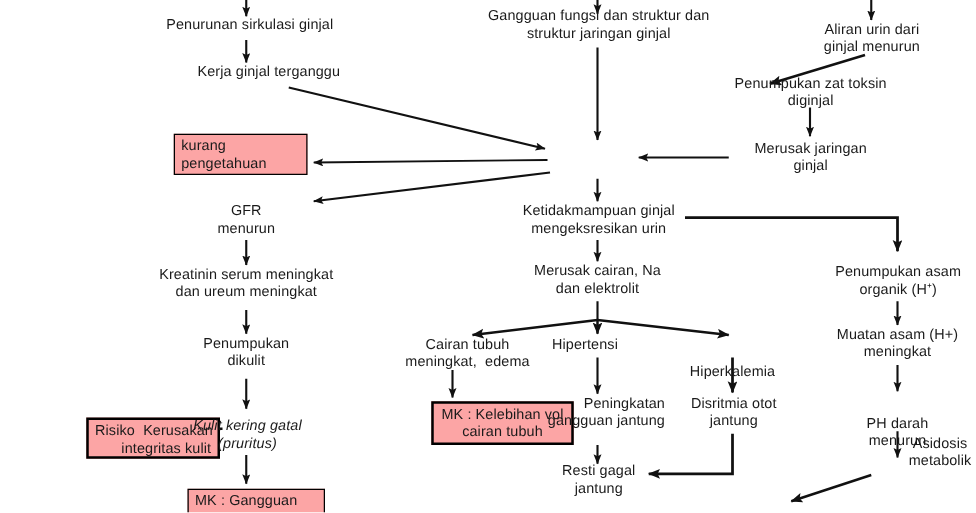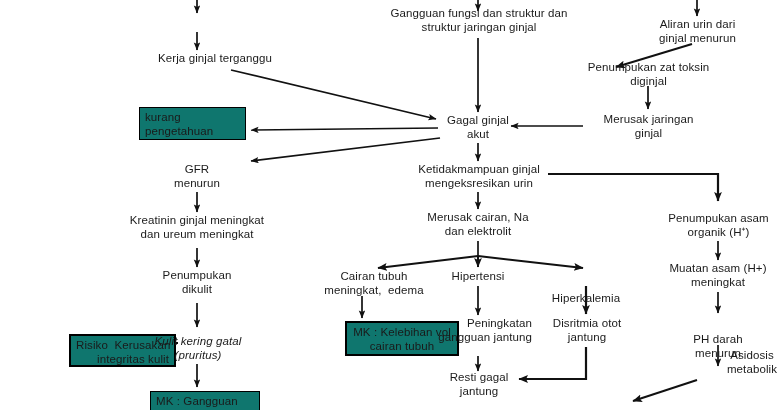--- a/index.html
+++ b/index.html
@@ -30,21 +30,21 @@
     position: absolute;
     font-size: 11.5px;
     line-height: 13.5px;
     color: #1a1a1a;
     text-align: center;
     white-space: pre;
     letter-spacing: 0.1px;
   }
   .node.boxed {
     border: 1.6px solid #000000;
-    background: #0f766e;
+    background: #fca5a5;
     box-sizing: border-box;
     padding: 3px 5px;
   }
   .node.boxed.thick {
     border-width: 2.2px;
     margin-left: 40px;
   }
   .node.left {
     text-align: left;
   }
@@ -97,63 +97,62 @@
       <path d="M648,86 L648,109" marker-end="url(#ah)"></path>
       <path d="M583,126 L511,126" marker-end="url(#ah)"></path>
       <path d="M548,174 L718,174 L718,201" marker-end="url(#ahb)" stroke-width="2.2"></path>
       <path d="M718,241 L718,260" marker-end="url(#ah)"></path>
       <path d="M718,292 L718,313" marker-end="url(#ah)"></path>
       <path d="M718,345 L718,366" marker-end="url(#ah)"></path>
       <path d="M697,380 L633,401" marker-end="url(#ahb)" stroke-width="2"></path>
     </g>
   </svg>
 
+  <div class="node" style="left:133px; top:14px; width:130px;">Penurunan sirkulasi ginjal</div>
 
   <div class="node" style="left:384px; top:7px; width:190px;">Gangguan fungsi dan struktur dan
 struktur jaringan ginjal</div>
 
   <div class="node" style="left:158px; top:52px; width:110px;">Kerja ginjal terganggu</div>
 
   <div class="node" style="left:645px; top:18px; width:105px;">Aliran urin dari
 ginjal menurun</div>
 
   <div class="node" style="left:576px; top:61px; width:145px;">Penumpukan zat toksin
 diginjal</div>
 
   <div class="node" style="left:588px; top:113px; width:121px;">Merusak jaringan
 ginjal</div>
 
   <div class="node boxed left" style="left:139px; top:107px; width:107px; height:33px;">kurang
 pengetahuan</div>
 
-  <div class="node" style="left:441px; top:114px; width:74px;">Gagal ginjal
-akut</div>
 
   <div class="node" style="left:167px; top:163px; width:60px;">GFR
 menurun</div>
 
   <div class="node" style="left:409px; top:163px; width:140px;">Ketidakmampuan ginjal
 mengeksresikan urin</div>
 
-  <div class="node" style="left:126px; top:214px; width:142px;">Kreatinin ginjal meningkat
+  <div class="node" style="left:126px; top:214px; width:142px;">Kreatinin serum meningkat
 dan ureum meningkat</div>
 
   <div class="node" style="left:420px; top:211px; width:116px;">Merusak cairan, Na
 dan elektrolit</div>
 
   <div class="node" style="left:661px; top:212px; width:115px;">Penumpukan asam
 organik (H⁺)</div>
 
   <div class="node" style="left:155px; top:269px; width:84px;">Penumpukan
 dikulit</div>
 
   <div class="node" style="left:315px; top:270px; width:118px;">Cairan tubuh
 meningkat,  edema</div>
 
-  <div class="node" style="left:440px; top:270px; width:76px;">Hipertensi</div>
+  <div class="node" style="left:430px; top:270px; width:76px;">Hipertensi</div>
 
   <div class="node" style="left:546px; top:270px; width:80px;margin-top:22px;">Hiperkalemia</div>
 
   <div class="node" style="left:665px; top:262px; width:106px;">Muatan asam (H+)
 meningkat</div>
 
   <div class="node boxed thick" style="left:305px; top:321px; width:114px; height:35px;">MK : Kelebihan vol
 cairan tubuh</div>
 
   <div class="node" style="left:428px; top:317px; width:104px;text-align:right;">Peningkatan

